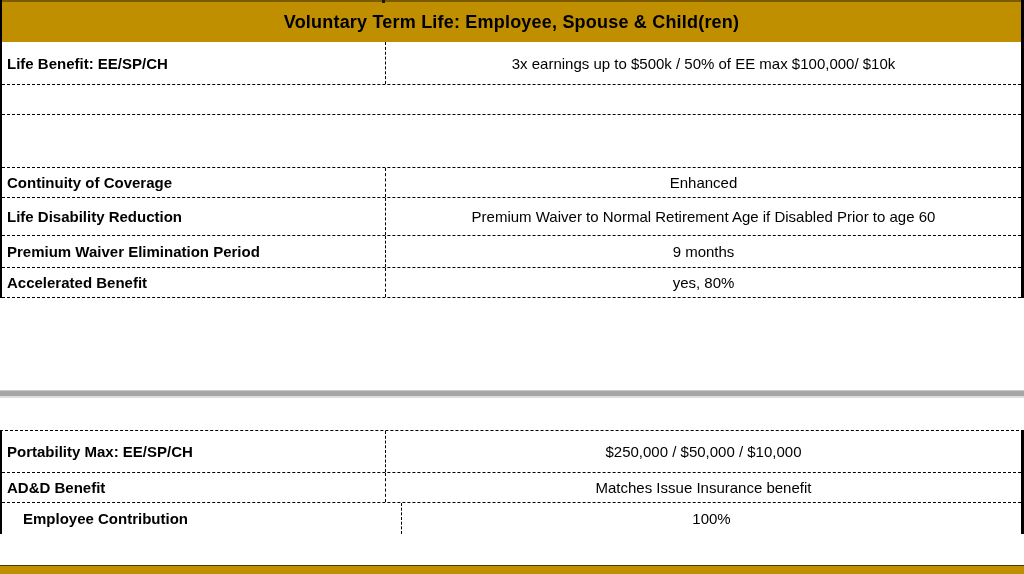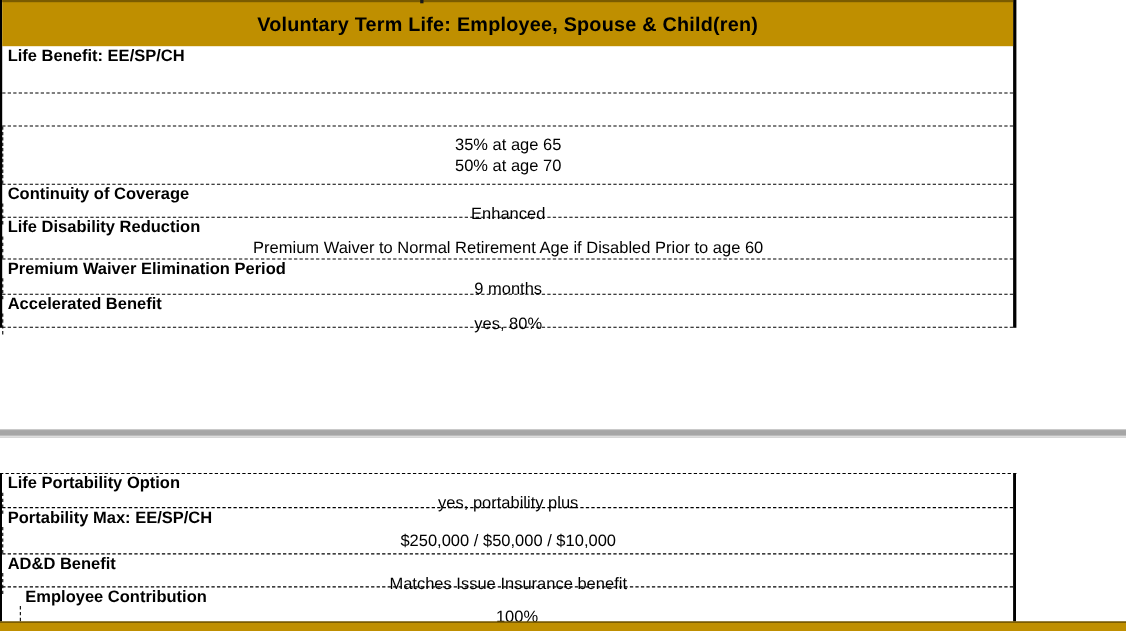--- a/index.html
+++ b/index.html
@@ -1,29 +1,29 @@
 <!DOCTYPE html>
 <html><head>
 <meta charset="utf-8">
 <style>
   html,body{margin:0;padding:0;background:#ffffff;}
   body{font-family:"Liberation Sans",sans-serif;color:#000;}
   .canvas{position:relative;width:1024px;height:574px;background:#fff;overflow:hidden;}
 
   
-  .benefit-table{position:absolute;left:0;width:924px;box-sizing:border-box;
+  .benefit-table{position:absolute;left:0;width:1024px;box-sizing:border-box;
     border-left:2px solid #000;border-right:3px solid #000;background:#fff;}
   .t1{top:0;}
   .t2{top:430px;border-top:1px dashed #000;}
 
   .gold-header{height:42px;background:#BF8F00;border-top:2px solid #7A5B00;
     display:flex;align-items:center;justify-content:center;box-sizing:border-box;}
   .gold-header .title{font-weight:bold;font-size:18px;letter-spacing:.2px;}
 
-  .row{display:flex;border-bottom:1px dashed #000;box-sizing:border-box;flex-direction:column;}
+  .row{display:flex;border-bottom:1px dashed #000;box-sizing:border-box;}
   .row:last-child.noline{border-bottom:none;margin-left:16px;}
   .cell-label{width:383px;box-sizing:border-box;display:flex;align-items:center;
     padding-left:5px;font-weight:bold;font-size:15px;line-height:17px;}
   .cell-value{flex:1;border-left:1px dashed #000;box-sizing:border-box;
     display:flex;flex-direction:column;align-items:center;justify-content:center;
     font-size:15px;line-height:19px;text-align:center;}
 
   
   .grip-divider{position:absolute;left:0;top:390px;width:1024px;height:8px;
     background:#A6A6A6;border-top:1px solid #C9C9C9;border-bottom:2px solid #DEDEDE;
@@ -37,31 +37,30 @@
 
 <div class="canvas">
 
   <div class="benefit-table t1">
     <div class="gold-header">
       <span class="title">Voluntary Term Life: Employee, Spouse &amp; Child(ren)</span>
     </div>
 
     <div class="row" style="height:43px">
       <div class="cell-label">Life Benefit: EE/SP/CH</div>
+      <div class="cell-value">
+        <div>3x earnings up to $500k / 50% of EE max $100,000/ $10k</div>
+      </div>
     </div>
 
 
     <div class="row" style="height:30px">
     </div>
 
     <div class="row" style="height:53px">
-      <div class="cell-value">
-        <div>35% at age 65</div>
-        <div>50% at age 70</div>
-      </div>
     </div>
 
     <div class="row" style="height:30px">
       <div class="cell-label">Continuity of Coverage</div>
       <div class="cell-value">
         <div>Enhanced</div>
       </div>
     </div>
 
     <div class="row" style="height:38px">
@@ -84,26 +83,20 @@
         <div>yes, 80%</div>
       </div>
     </div>
   </div>
 
   <div class="col-divider-mark"></div>
 
   <div class="grip-divider"></div>
 
   <div class="benefit-table t2">
-    <div class="row" style="height:31px">
-      <div class="cell-label">Life Portability Option</div>
-      <div class="cell-value">
-        <div>yes, portability plus</div>
-      </div>
-    </div>
 
     <div class="row" style="height:42px">
       <div class="cell-label">Portability Max: EE/SP/CH</div>
       <div class="cell-value">
         <div>$250,000 / $50,000 / $10,000</div>
       </div>
     </div>
 
     <div class="row" style="height:30px">
       <div class="cell-label">AD&amp;D Benefit</div>

